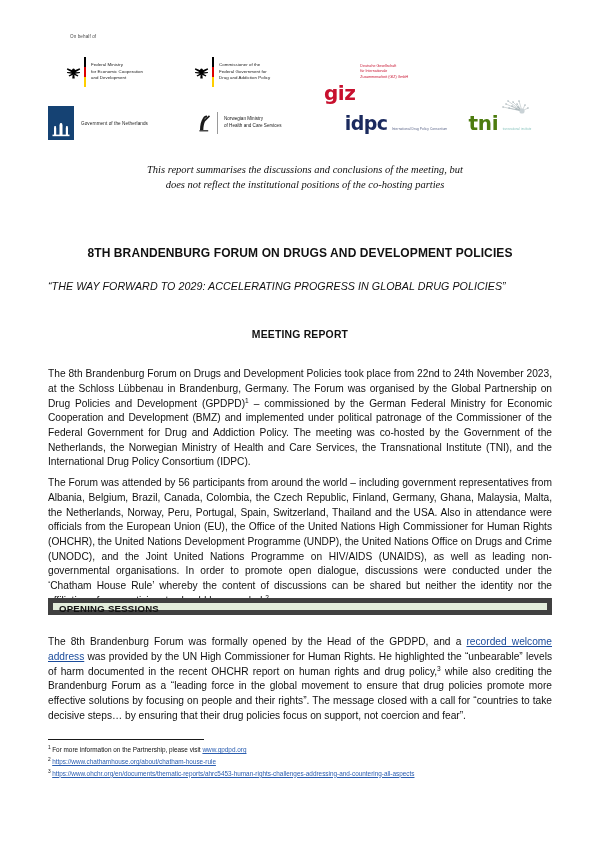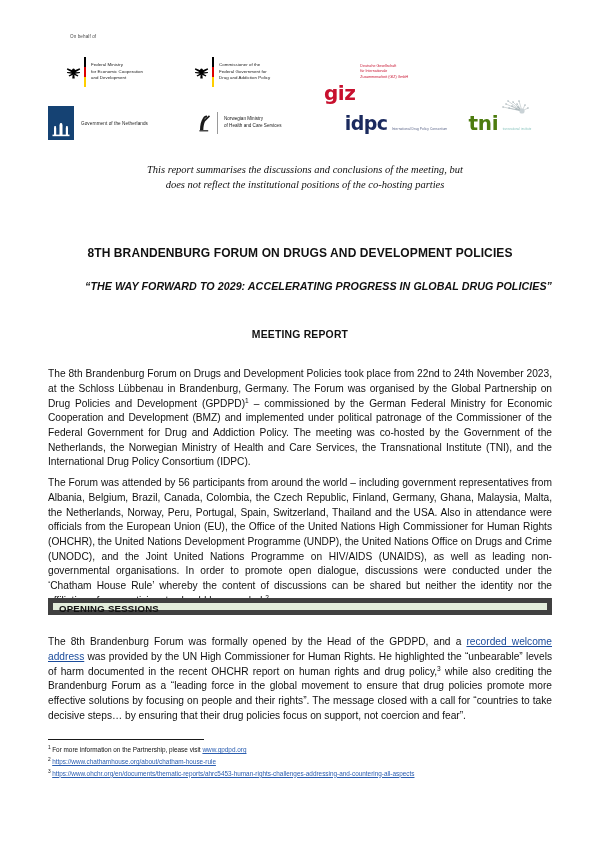--- a/index.html
+++ b/index.html
@@ -228,23 +228,23 @@
     font-size: 12px;
     font-weight: 700;
     letter-spacing: .1px;
     color: #111;
   }
   .doc-subtitle {
     position: absolute;
     left: 48px;
     top: 271px;
     width: 504px;
-    text-align: right;
+    text-align: left;
     font-size: 10.7px;
-    font-weight: 700;
+    font-weight: 400;
     font-style: italic;
     letter-spacing: .05px;
     color: #111;
   }
   .section-label {
     position: absolute;
     left: 48px;
     top: 329px;
     width: 504px;
     text-align: center;

